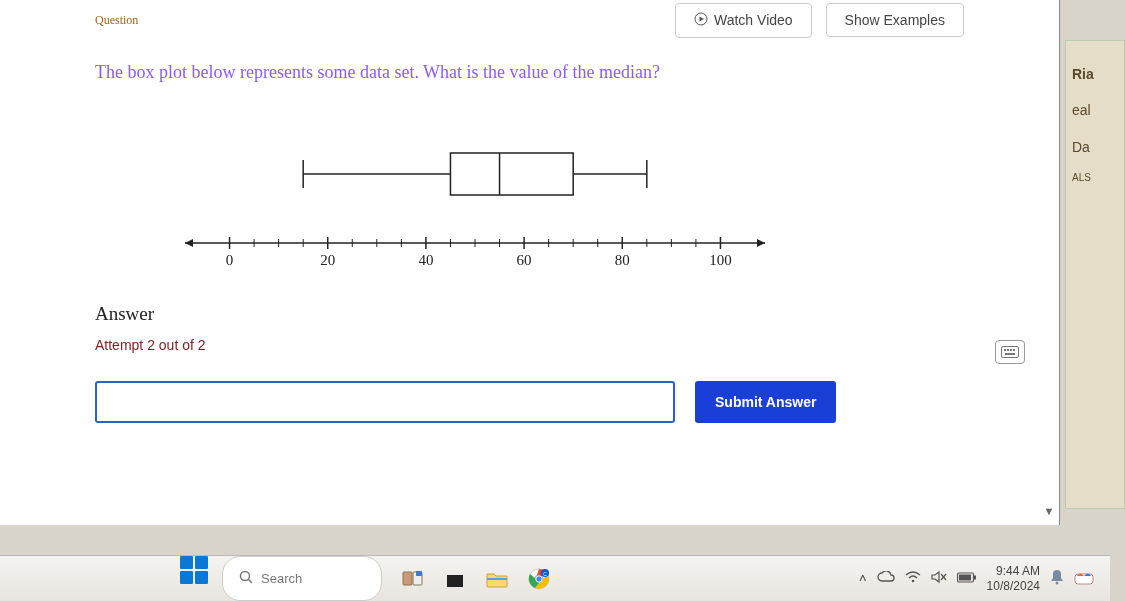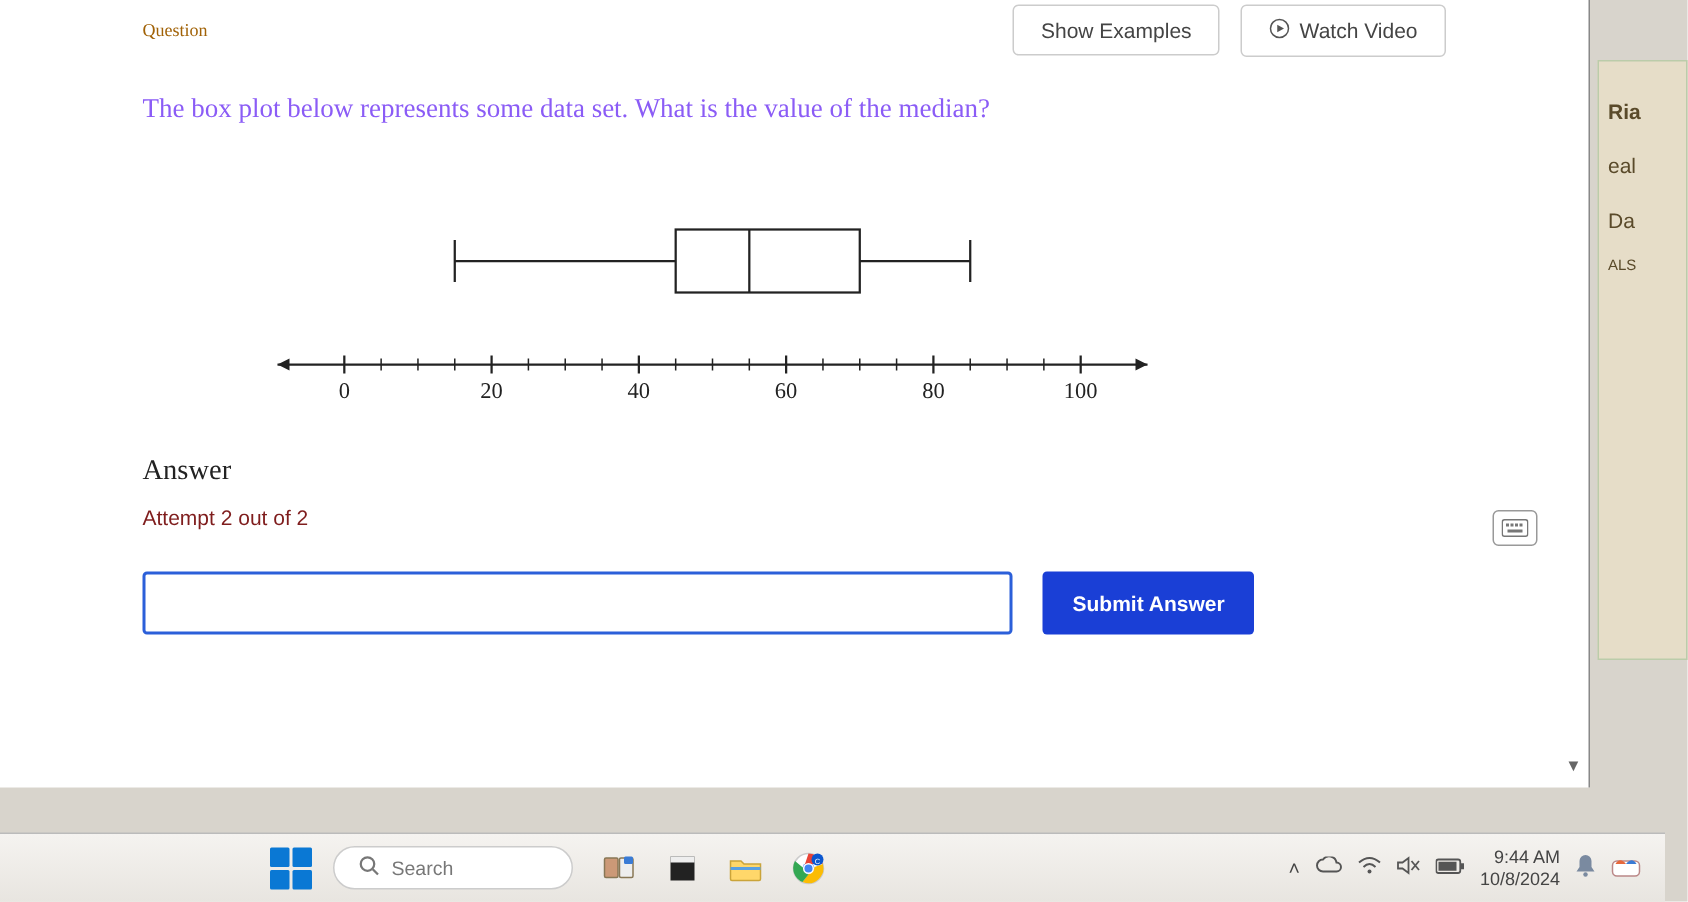--- a/index.html
+++ b/index.html
@@ -102,39 +102,38 @@
     border-radius:4px;
     background:#fff;
     display:flex; align-items:center; justify-content:center;
     font-family: Arial; font-size:11px; color:#666;
     cursor:pointer;
   }
   
   .right-clip {
     position:absolute;
     right: 0; top: 40px;
-    width: 60px; height: 400px;
+    width: 60px; height: 469px;
     background:#e6ddc8;
     border:1px solid #bca;
     font-family: Arial,sans-serif;
     color:#5a4a2a;
     padding:15px 6px;
     font-size:14px;
     line-height:2.6;
     overflow:hidden;
   }
   
   .taskbar {
     position:absolute;
     left: 0; bottom: 0;
     width: 1110px; height: 46px;
     background: linear-gradient(#f5f3f0,#e8e5e0);
     border-top: 1px solid #bbb;
     display:flex;
-    align-items:center;
     font-family: 'Segoe UI', Arial, sans-serif;
     font-size: 13px;
     color:#333;
   }
   .taskbar .start {
     margin-left: 180px;
     width: 28px; height:28px;
     display:grid;
     grid-template-columns: 1fr 1fr;
     grid-template-rows: 1fr 1fr;
@@ -168,30 +167,30 @@
   }
 </style>
 </head>
 <body>
 
 <div class="browser-area">
   <div class="content">
     <div class="header-row">
       <div class="question-label">Question</div>
       <button class="hbtn">
-        <span>Show Examples</span>
-      </button>
-      <button class="hbtn">
         <span>
           <svg width="14" height="14" viewBox="0 0 14 14">
               <circle cx="7" cy="7" r="6" fill="none" stroke="#555" stroke-width="1"></circle>
               <polygon points="5.5,4.5 10,7 5.5,9.5" fill="#555"></polygon>
             </svg>
         </span>
         <span>Watch Video</span>
+      </button>
+      <button class="hbtn">
+        <span>Show Examples</span>
       </button>
     </div>
 
     <div class="prompt">The box plot below represents some data set. What is the value of the median?</div>
 
     <div class="chart-wrap">
       <svg class="boxplot" id="boxplot-svg" width="620" height="160">
           <line x1="20" y1="120" x2="600" y2="120" stroke="#222" stroke-width="1.5"></line>
           <polygon points="20,120 28,116 28,124" fill="#222"></polygon>
           <polygon points="600,120 592,116 592,124" fill="#222"></polygon>

